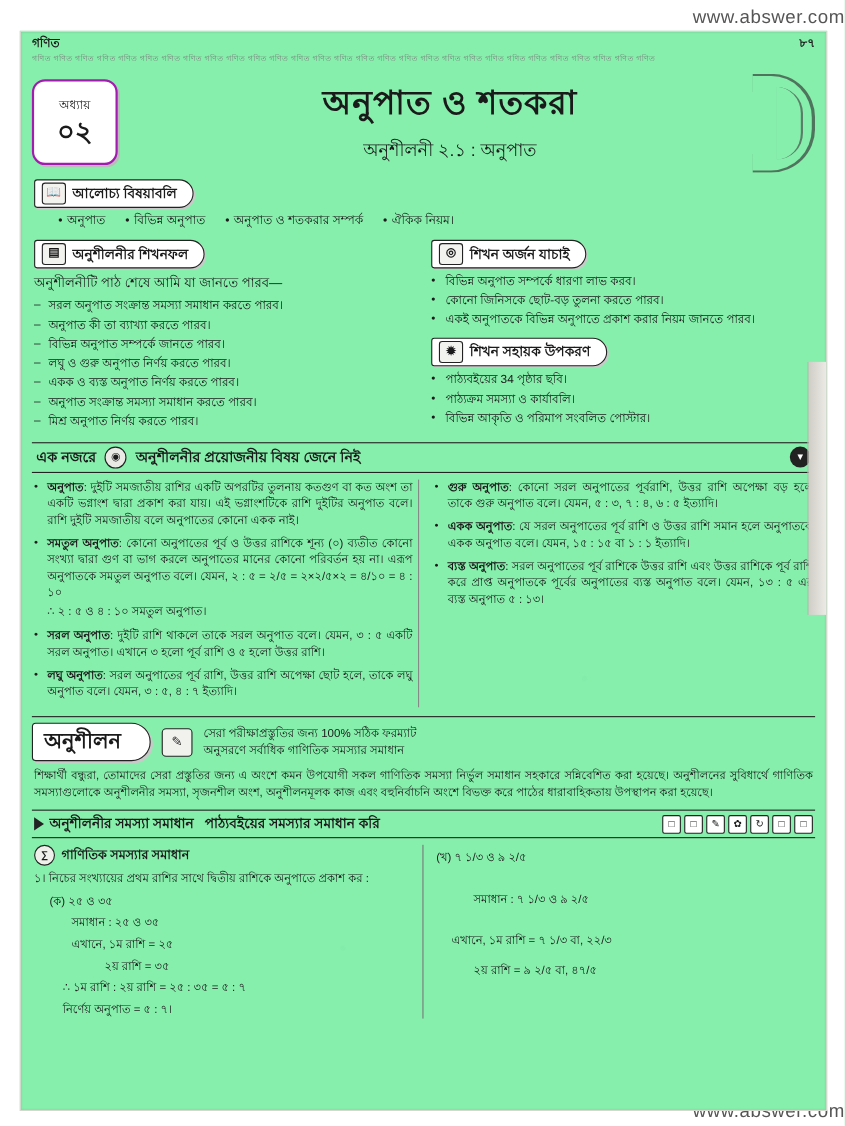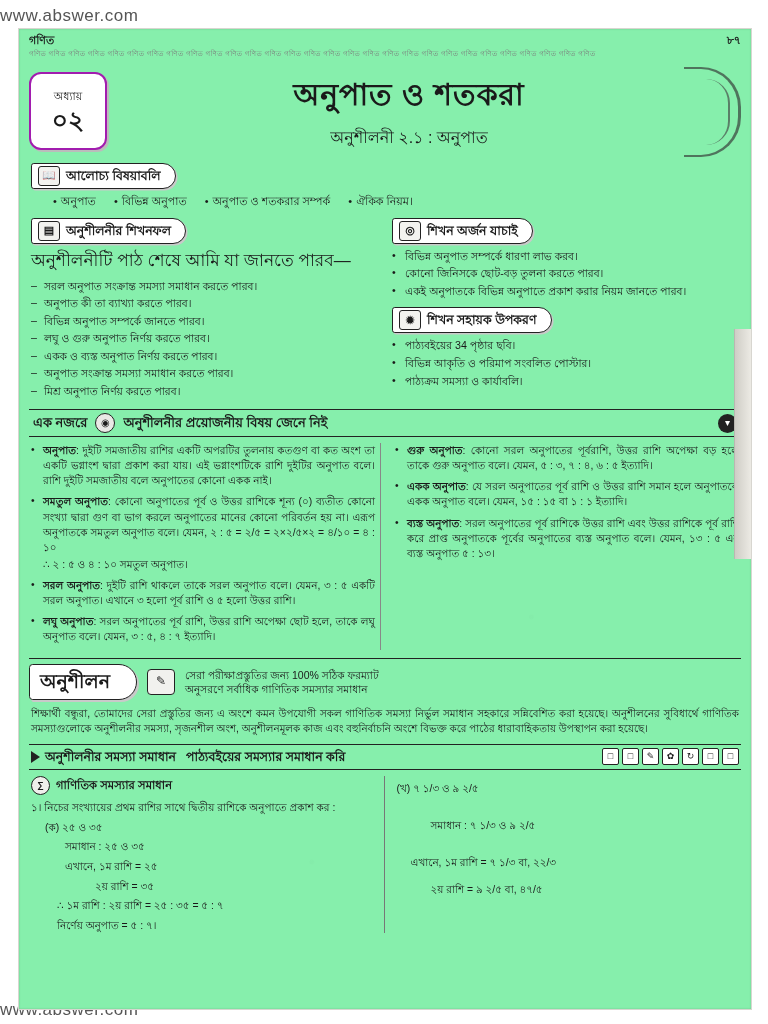--- a/index.html
+++ b/index.html
@@ -5,21 +5,21 @@
   html,body{margin:0;padding:0;}
   body{
     width:768px;height:1024px;
     background:#ffffff;
     font-family:"Liberation Sans", sans-serif;
     color:#1a1a1a;
     overflow:hidden;
     position:relative;
   }
   .watermark-top, .watermark-bottom{
-    position:absolute;left:0;width:768px;text-align:left;
+    position:absolute;left:0;width:768px;text-align:right;
     font-family:"Liberation Sans",sans-serif;
     font-size:17px;color:#555;letter-spacing:.5px;
   }
   .watermark-top{top:6px;}
   .watermark-bottom{bottom:4px;}
 
   .page{
     position:absolute;top:28px;left:18px;width:732px;height:980px;
     background:#86efac;
     border:1px solid #d8d6d0;
@@ -97,21 +97,21 @@
   }
   .topics-line span.bl:before{content:"•";margin-right:4px;}
 
   
   .two-col{display:flex;gap:14px;margin:8px 12px 0 12px;}
   .col{flex:1;position:relative;}
   .col ul{list-style:none;margin:5px 0 0 0;padding:0;}
   .col li{position:relative;padding-left:13px;margin-bottom:2px;font-size:10.7px;}
   .col li:before{content:"–";position:absolute;left:0;top:-1px;}
   .col li.dot:before{content:"•";}
-  .intro-line{font-size:17px;margin-top:5px;}
+  .intro-line{font-size:12px;margin-top:5px;}
 
   
   .glance{
     margin:8px 10px 0 10px;display:flex;align-items:center;gap:8px;
     border-top:1.6px solid #222;border-bottom:1.6px solid #222;padding:3px 4px;
   }
   .glance .gbadge{
     width:18px;height:18px;border-radius:50%;border:1.4px solid #222;
     display:flex;align-items:center;justify-content:center;font-size:10px;background:#e9e9e5;
   }
@@ -241,22 +241,22 @@
         <li class="dot">কোনো জিনিসকে ছোট-বড় তুলনা করতে পারব।</li>
         <li class="dot">একই অনুপাতকে বিভিন্ন অনুপাতে প্রকাশ করার নিয়ম জানতে পারব।</li>
       </ul>
       <div style="margin-top:8px">
         <div class="ribbon">
           <span class="ic">✹</span>
           <span>শিখন সহায়ক উপকরণ</span>
         </div>
         <ul>
           <li class="dot">পাঠ্যবইয়ের 34 পৃষ্ঠার ছবি।</li>
+          <li class="dot">পাঠ্যক্রম সমস্যা ও কার্যাবলি।</li>
           <li class="dot">বিভিন্ন আকৃতি ও পরিমাপ সংবলিত পোস্টার।</li>
-          <li class="dot">পাঠ্যক্রম সমস্যা ও কার্যাবলি।</li>
         </ul>
       </div>
     </div>
   </div>
 
   <div class="glance">
     <span class="gtext">এক নজরে</span>
     <span class="gbadge">◉</span>
     <span class="gtext">অনুশীলনীর প্রয়োজনীয় বিষয় জেনে নিই</span>
     <span class="gright">▾</span>

